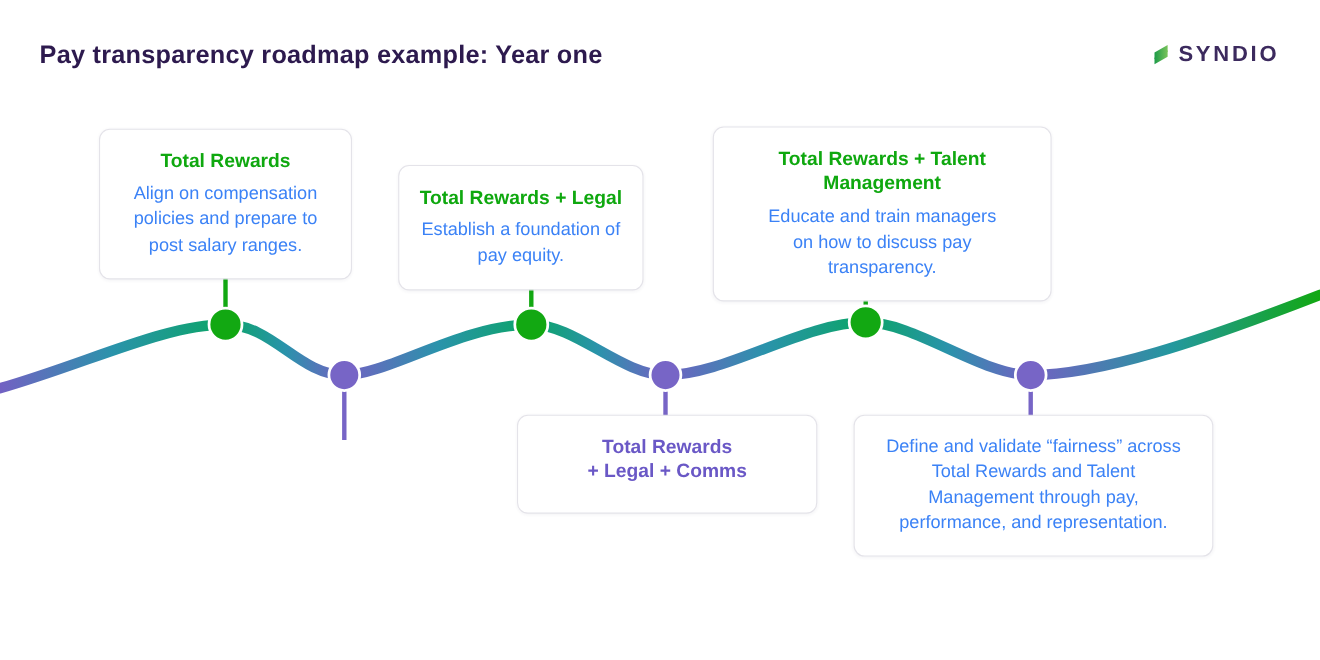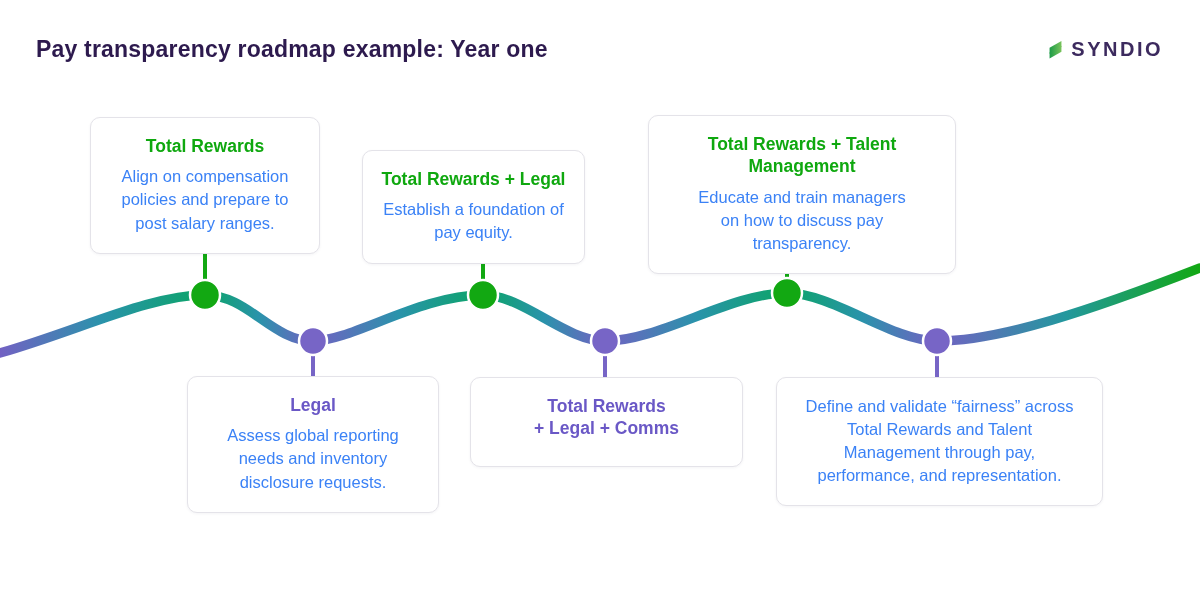--- a/index.html
+++ b/index.html
@@ -160,24 +160,20 @@
     <h3>Total Rewards + Legal</h3>
     <p>Establish a foundation of pay equity.</p>
   </div>
 
   <div class="card top c3">
     <h3>Total Rewards + Talent
 Management</h3>
     <p>Educate and train managers on how to discuss pay transparency.</p>
   </div>
 
-  <div class="card bottom c4">
-    <h3>Legal</h3>
-    <p>Assess global reporting needs and inventory disclosure requests.</p>
-  </div>
 
   <div class="card bottom c5">
     <h3>Total Rewards
 + Legal + Comms</h3>
   </div>
 
   <div class="card bottom c6">
     <p>Define and validate “fairness” across Total Rewards and Talent Management through pay, performance, and representation.</p>
   </div>
 

